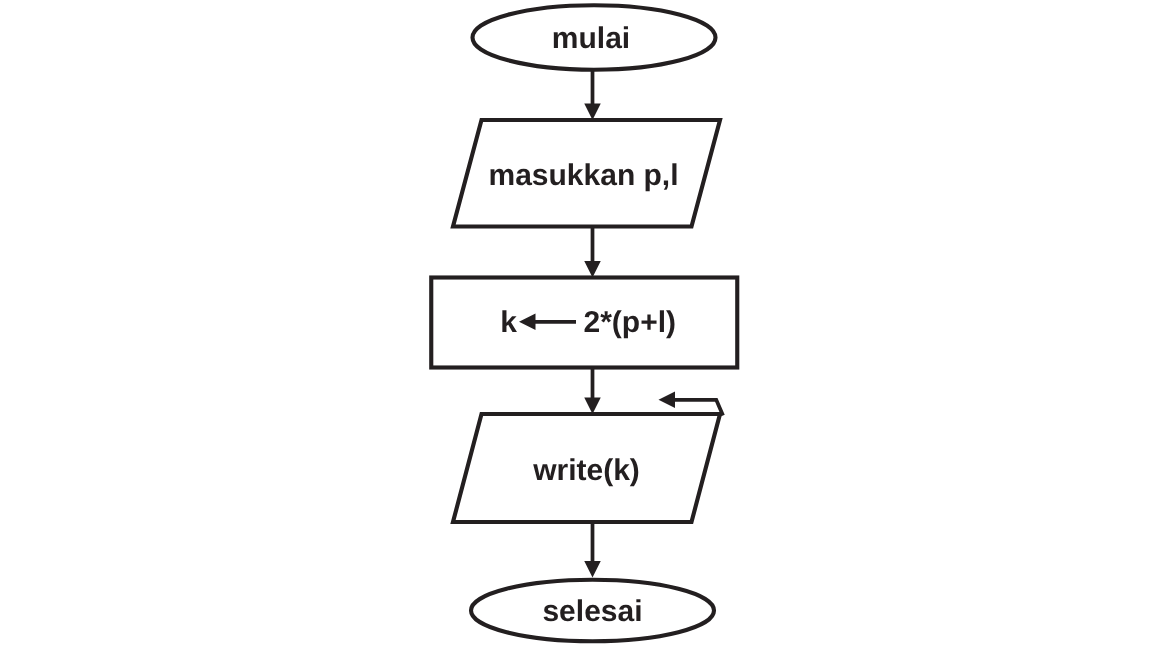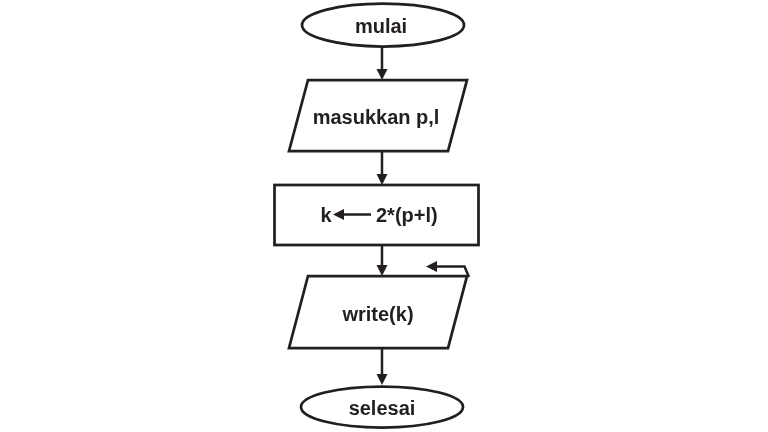--- a/index.html
+++ b/index.html
@@ -6,20 +6,21 @@
   html, body {
     margin: 0; padding: 0;
     background: var(--bg);
     font-family: "Liberation Sans", sans-serif;
   }
   .canvas {
     position: relative;
     width: 639px; height: 432px;
     background: var(--bg);
     overflow: hidden;
+    margin-left: 13px;
   }
   svg { display: block; }
   .shape {
     fill: var(--bg);
     stroke: var(--ink);
     stroke-width: 2.75;
   }
   .flowline {
     stroke: var(--ink);
     stroke-width: 2.5;

